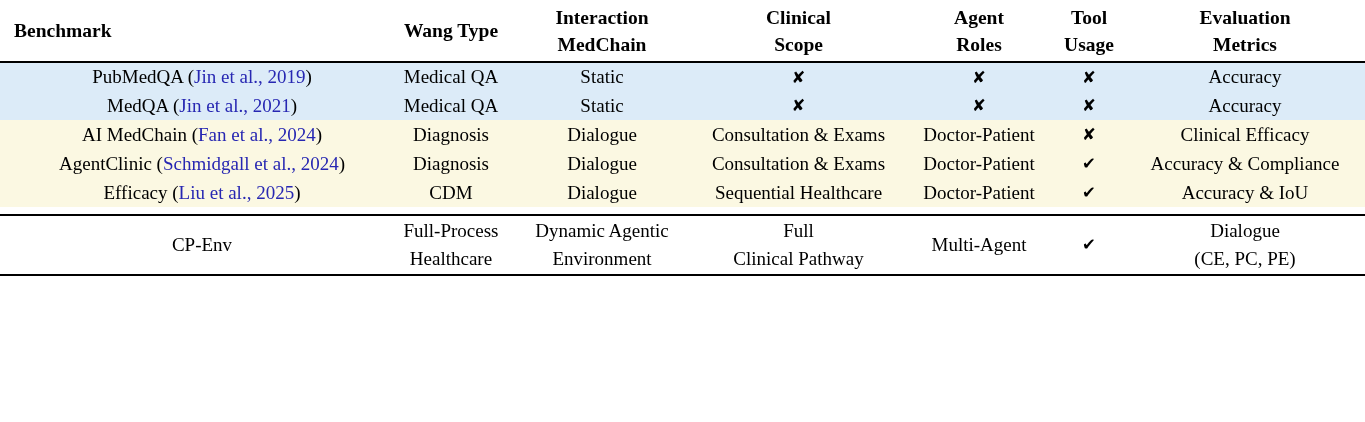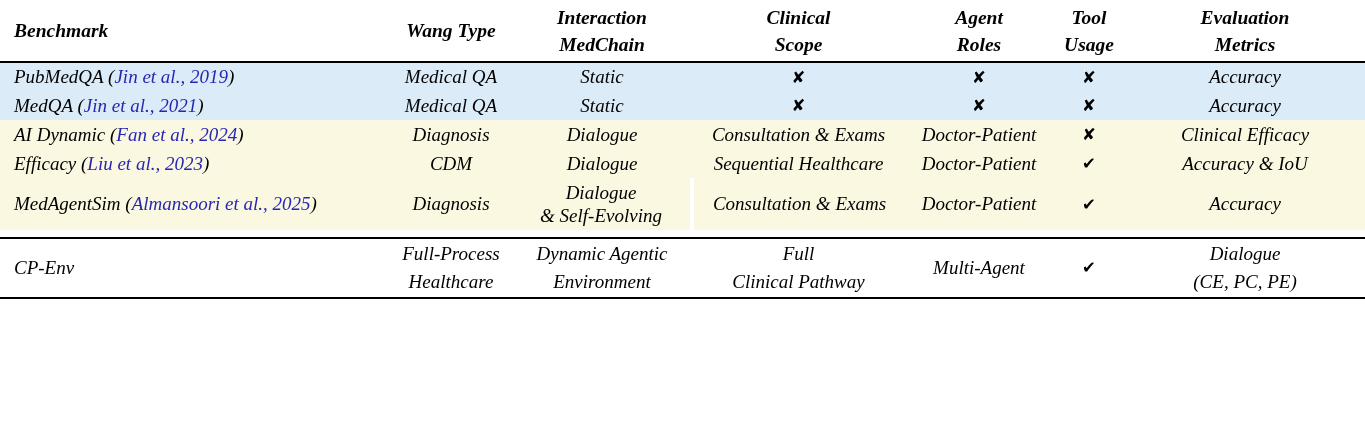--- a/index.html
+++ b/index.html
@@ -10,29 +10,28 @@
   }
   *{box-sizing:border-box;}
   body{margin:0;background:#ffffff;}
   .page{
     width:1365px;height:422px;background:#ffffff;overflow:hidden;
     font-family:"Liberation Serif","DejaVu Serif",serif;color:var(--ink);
   }
   table.cmp{
     width:1365px;border-collapse:collapse;table-layout:fixed;
     font-size:19px;
-    font-style:italic;
   }
   th,td{padding:0;vertical-align:middle;text-align:center;white-space:pre-line;overflow:hidden;}
   thead th{
     font-weight:bold;font-size:19.5px;line-height:27px;height:62px;
     border-bottom:2px solid #000;background:#ffffff;
   }
   thead th.c-bench{text-align:left;padding-left:14px;}
-  td.c-bench{text-align:left;padding-left:14px;white-space:nowrap;}
+  td.c-bench{text-align:center;padding-left:14px;white-space:nowrap;}
   .cite{color:var(--link);text-decoration:none;cursor:pointer;}
   tr.r-blue td{background:var(--blue-bg);height:29px;}
   tr.r-cream td{background:var(--cream-bg);height:29px;}
   tr.r-tall td{background:var(--cream-bg);height:52px;}
   tr.r-tall td.c-interaction{line-height:23px;border-right:4px solid #ffffff;}
   tr.spacer td{height:8px;background:#ffffff;}
   tr.r-cpenv td{
     background:#ffffff;height:60px;line-height:28px;
     border-top:2px solid #000;border-bottom:2px solid #000;
   }
@@ -84,46 +83,45 @@
       <tr class="r-blue">
         <td class="c-bench"><span>MedQA (</span><a class="cite">Jin et al., 2021</a><span>)</span></td>
         <td>Medical QA</td>
         <td class="c-interaction">Static</td>
         <td class="glyph">✘</td>
         <td class="glyph">✘</td>
         <td class="glyph">✘</td>
         <td>Accuracy</td>
       </tr>
       <tr class="r-cream">
-        <td class="c-bench"><span>AI Dynamic (</span><a class="cite">Fan et al., 2024</a><span>)</span></td>
+        <td class="c-bench"><span>AI MedChain (</span><a class="cite">Fan et al., 2024</a><span>)</span></td>
         <td>Diagnosis</td>
         <td class="c-interaction">Dialogue</td>
         <td>Consultation &amp; Exams</td>
         <td>Doctor-Patient</td>
         <td class="glyph">✘</td>
         <td>Clinical Efficacy</td>
       </tr>
       <tr class="r-cream">
-        <td class="c-bench"><span>Efficacy (</span><a class="cite">Liu et al., 2023</a><span>)</span></td>
+        <td class="c-bench"><span>AgentClinic (</span><a class="cite">Schmidgall et al., 2024</a><span>)</span></td>
+        <td>Diagnosis</td>
+        <td class="c-interaction">Dialogue</td>
+        <td>Consultation &amp; Exams</td>
+        <td>Doctor-Patient</td>
+        <td class="glyph">✔</td>
+        <td>Accuracy &amp; Compliance</td>
+      </tr>
+      <tr class="r-cream">
+        <td class="c-bench"><span>Efficacy (</span><a class="cite">Liu et al., 2025</a><span>)</span></td>
         <td>CDM</td>
         <td class="c-interaction">Dialogue</td>
         <td>Sequential Healthcare</td>
         <td>Doctor-Patient</td>
         <td class="glyph">✔</td>
         <td>Accuracy &amp; IoU</td>
-      </tr>
-      <tr class="r-tall">
-        <td class="c-bench"><span>MedAgentSim (</span><a class="cite">Almansoori et al., 2025</a><span>)</span></td>
-        <td>Diagnosis</td>
-        <td class="c-interaction">Dialogue
-&amp; Self-Evolving</td>
-        <td>Consultation &amp; Exams</td>
-        <td>Doctor-Patient</td>
-        <td class="glyph">✔</td>
-        <td>Accuracy</td>
       </tr>
       <tr class="spacer">
           <td colspan="7"></td>
         </tr>
       <tr class="r-cpenv">
         <td class="c-bench"><span>CP-Env</span><a class="cite"></a><span></span></td>
         <td>Full-Process
 Healthcare</td>
         <td class="c-interaction">Dynamic Agentic
 Environment</td>

